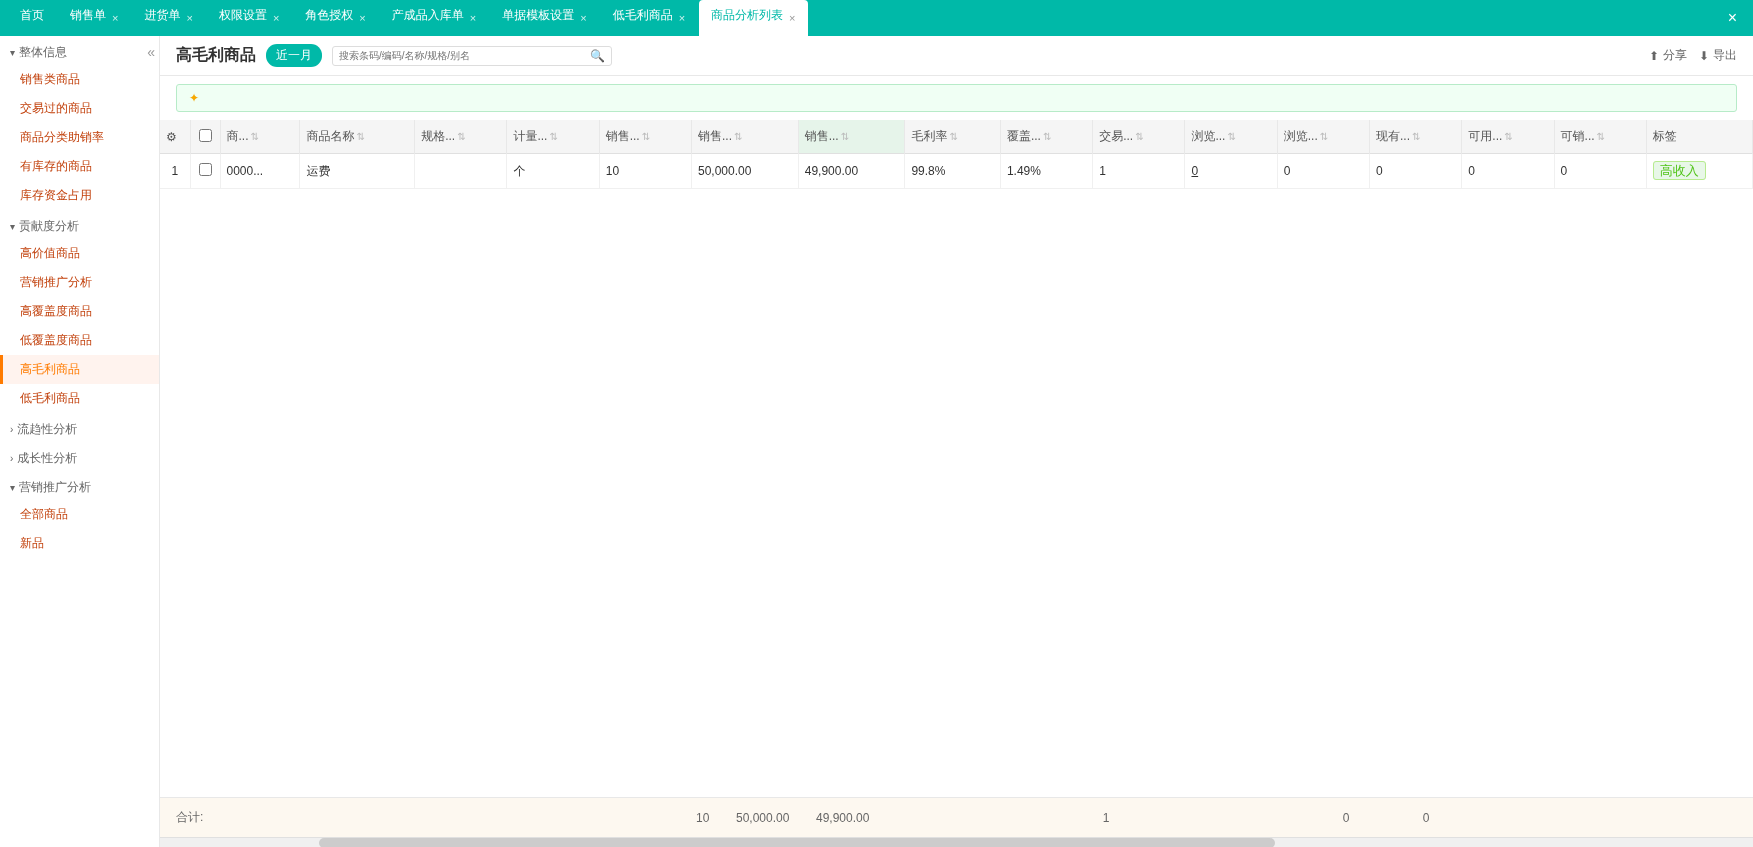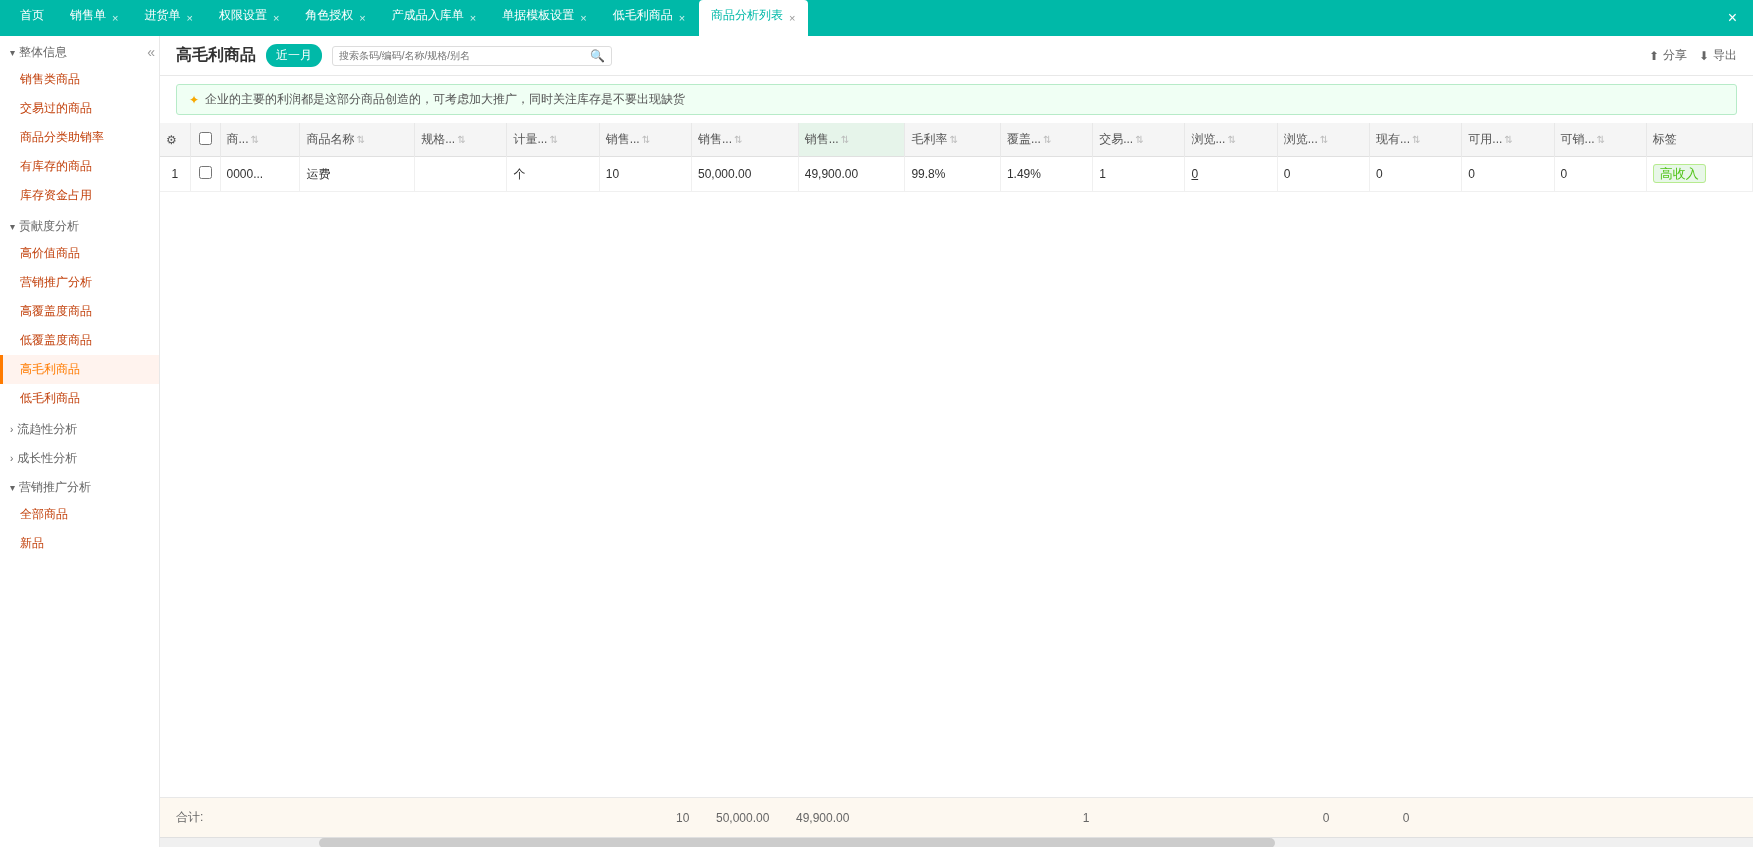--- a/index.html
+++ b/index.html
@@ -392,21 +392,20 @@
         </div>
         <div class="action-btn">
           <span>⬇</span>
           <span>导出</span>
         </div>
       </div>
     </div>
 
     <div class="info-banner">
       <span class="tip-icon">✦</span>
-      <span>企业的主要的利润都是这部分商品创造的，可考虑加大推广，同时关注库存是不要出现缺货</span>
     </div>
 
     <div class="table-container">
       <table>
         <thead>
           <tr>
             <th class="num-col">
               <div class="col-header">⚙</div>
             </th>
             <th class="checkbox-col">
@@ -530,21 +529,21 @@
             <td>0</td>
             <td>
               <span class="tag-high-income">高收入</span>
             </td>
           </tr>
         </tbody>
       </table>
     </div>
 
     <div class="footer-total">
-      <span style="margin-right:12px;">合计:</span>
+      <span style="margin-right:32px;">合计:</span>
       <div class="footer-cells">
         <span class="footer-cell" style="min-width:400px;"></span>
         <span class="footer-cell">10</span>
         <span class="footer-cell">50,000.00</span>
         <span class="footer-cell">49,900.00</span>
         <span class="footer-cell" style="min-width:80px;"></span>
         <span class="footer-cell" style="min-width:80px;"></span>
         <span class="footer-cell">1</span>
         <span class="footer-cell" style="min-width:80px;"></span>
         <span class="footer-cell" style="min-width:80px;"></span>

